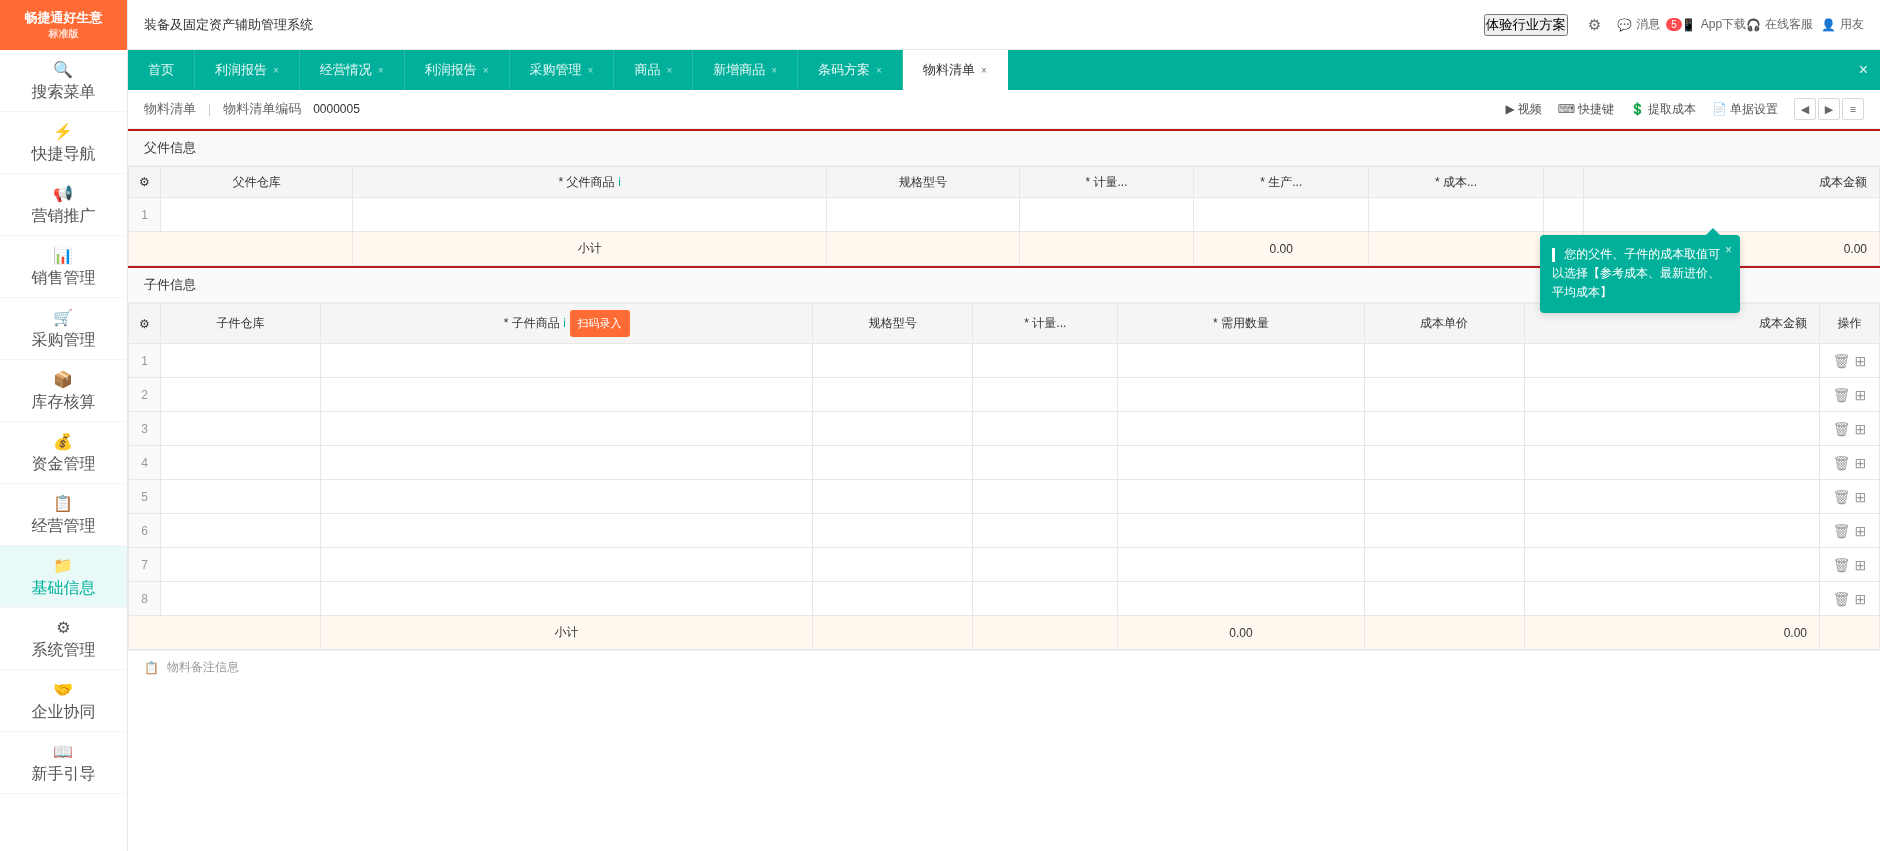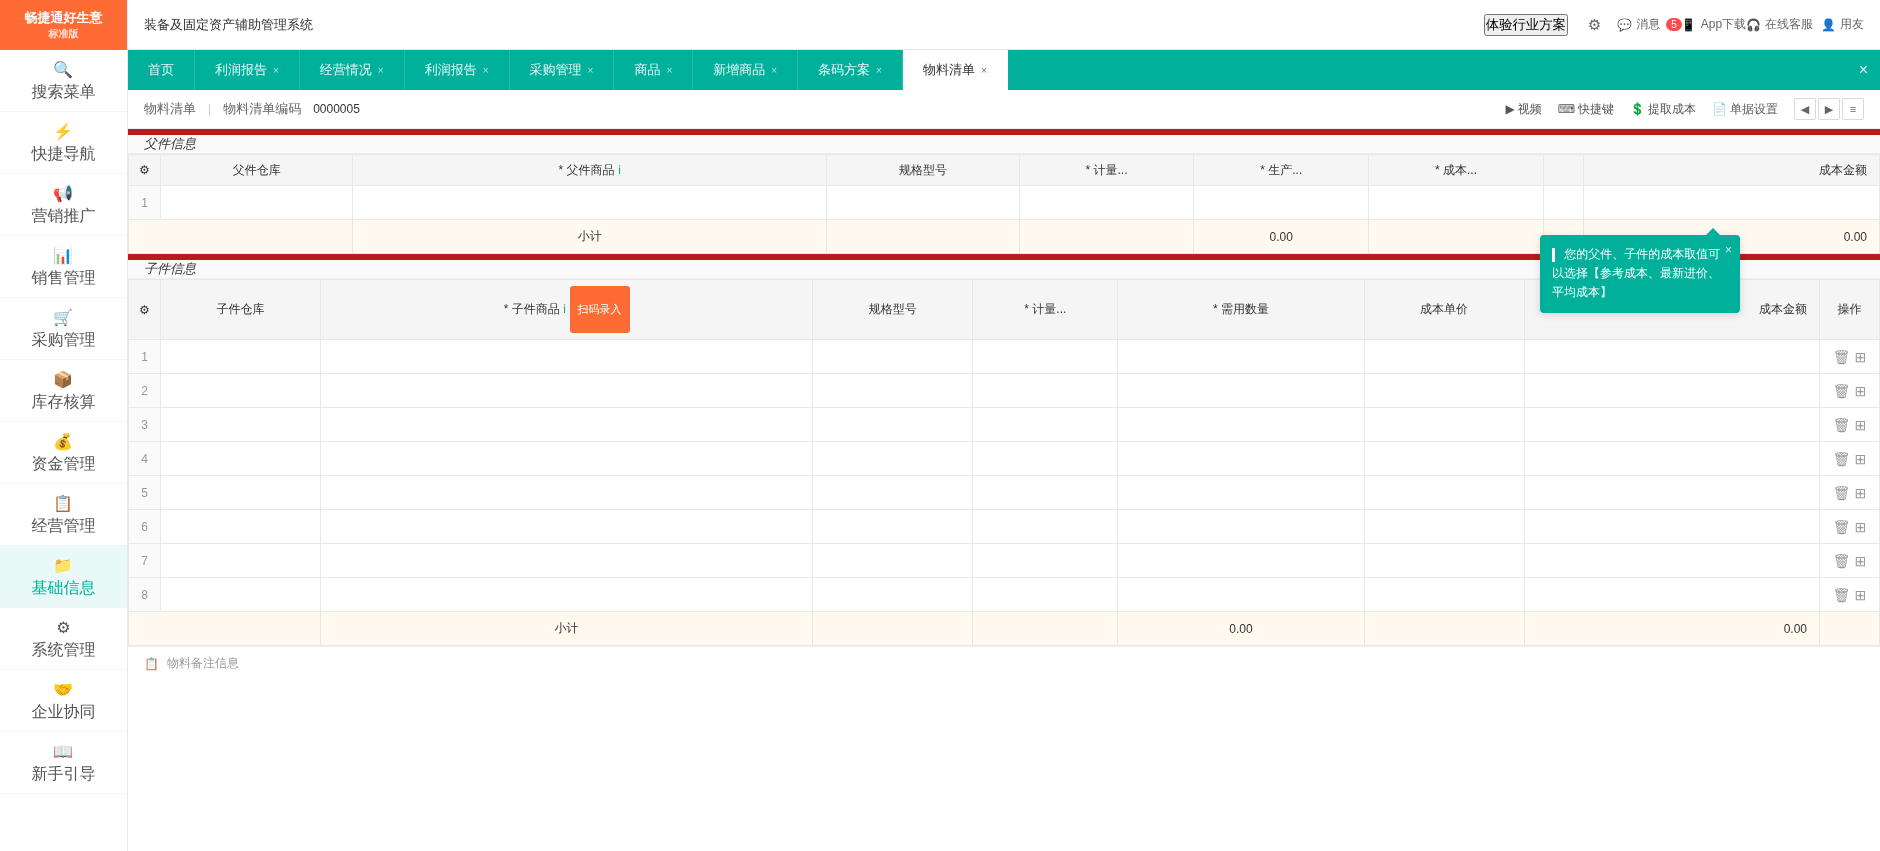--- a/index.html
+++ b/index.html
@@ -197,27 +197,26 @@
       color: #666;
       border-radius: 2px;
     }
 
     
     .section {
       padding: 0 0 0 0;
     }
     .section-title {
       background: #fafafa;
-      padding: 0 16px;
+      padding: 8px 16px;
       font-size: 13px;
       font-weight: 500;
       color: #333;
       border-bottom: 1px solid #f0f0f0;
-      border-top: 6px solid #b91c1c;
-      font-style: italic;
+      border-top: 2px solid #b91c1c;
     }
 
     
     .data-table {
       width: 100%;
       border-collapse: collapse;
       font-size: 12px;
     }
     .data-table th {
       background: #f5f5f5;
@@ -259,21 +258,21 @@
       background: #f5f5f5;
       color: #888;
     }
 
     
     .scan-btn {
       background: #ff6b35;
       color: #fff;
       border: none;
       border-radius: 3px;
-      padding: 16px 8px;
+      padding: 6px 8px;
       font-size: 11px;
       cursor: pointer;
       white-space: nowrap;
     }
 
     
     .action-icons {
       display: flex;
       gap: 4px;
       justify-content: center;

